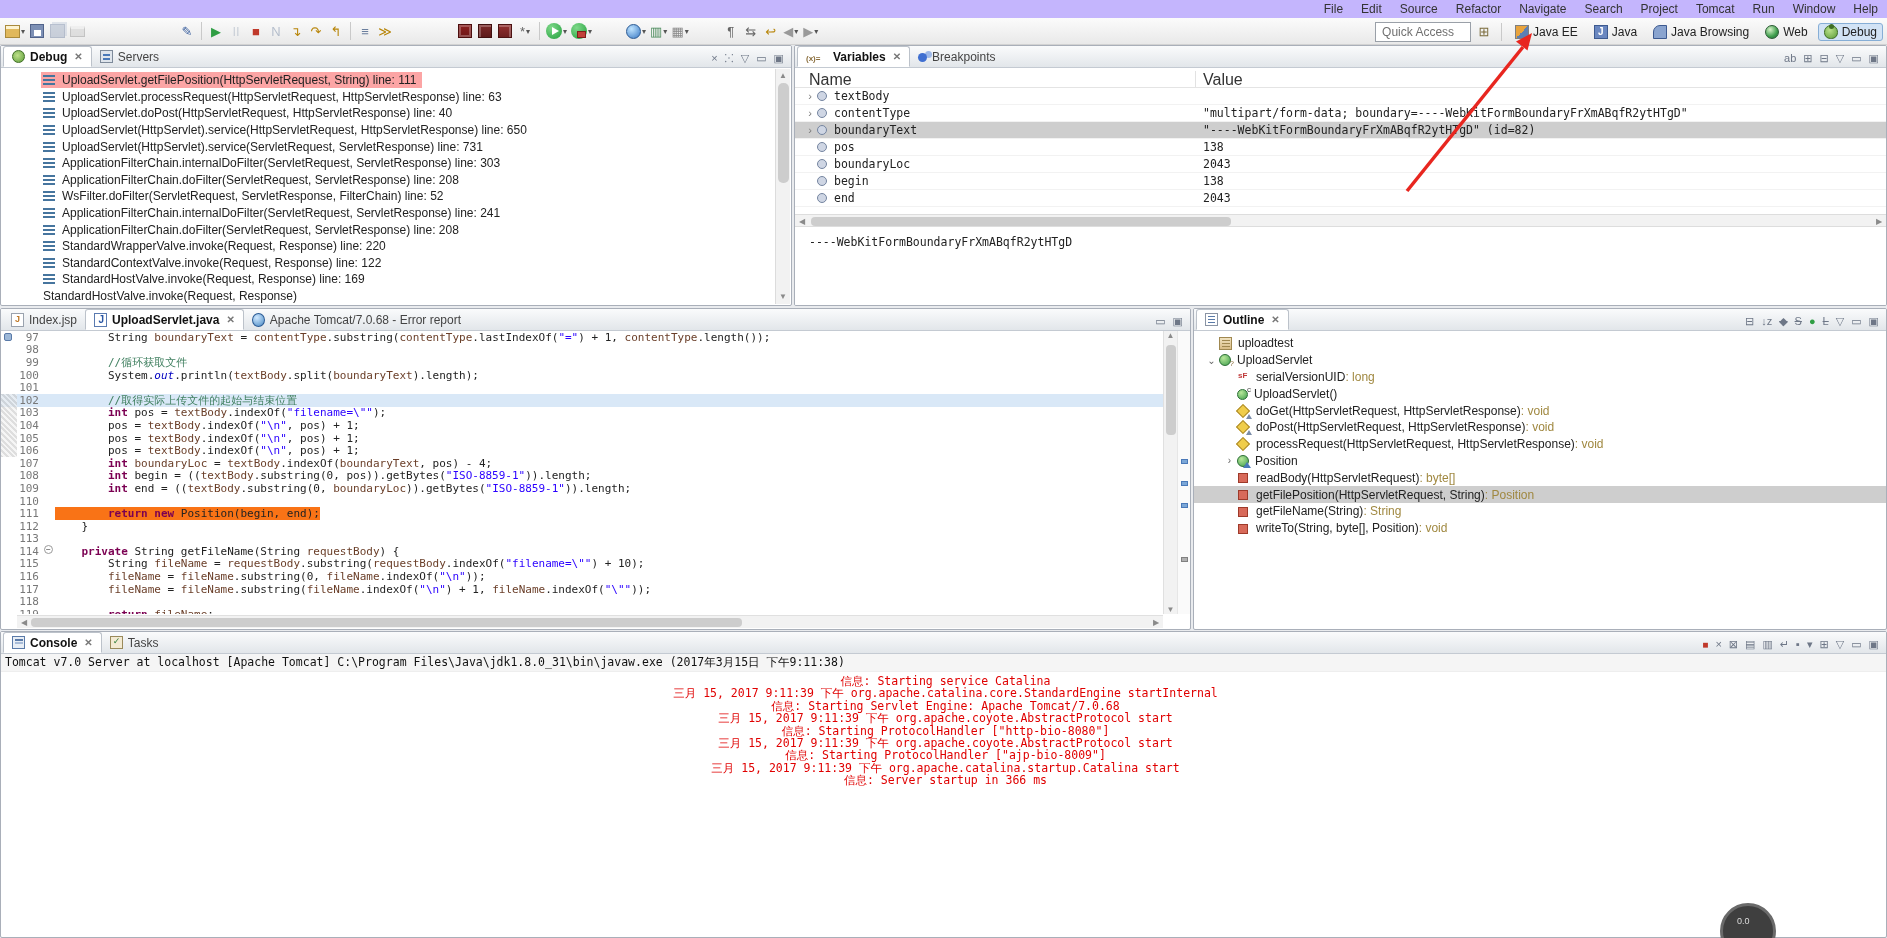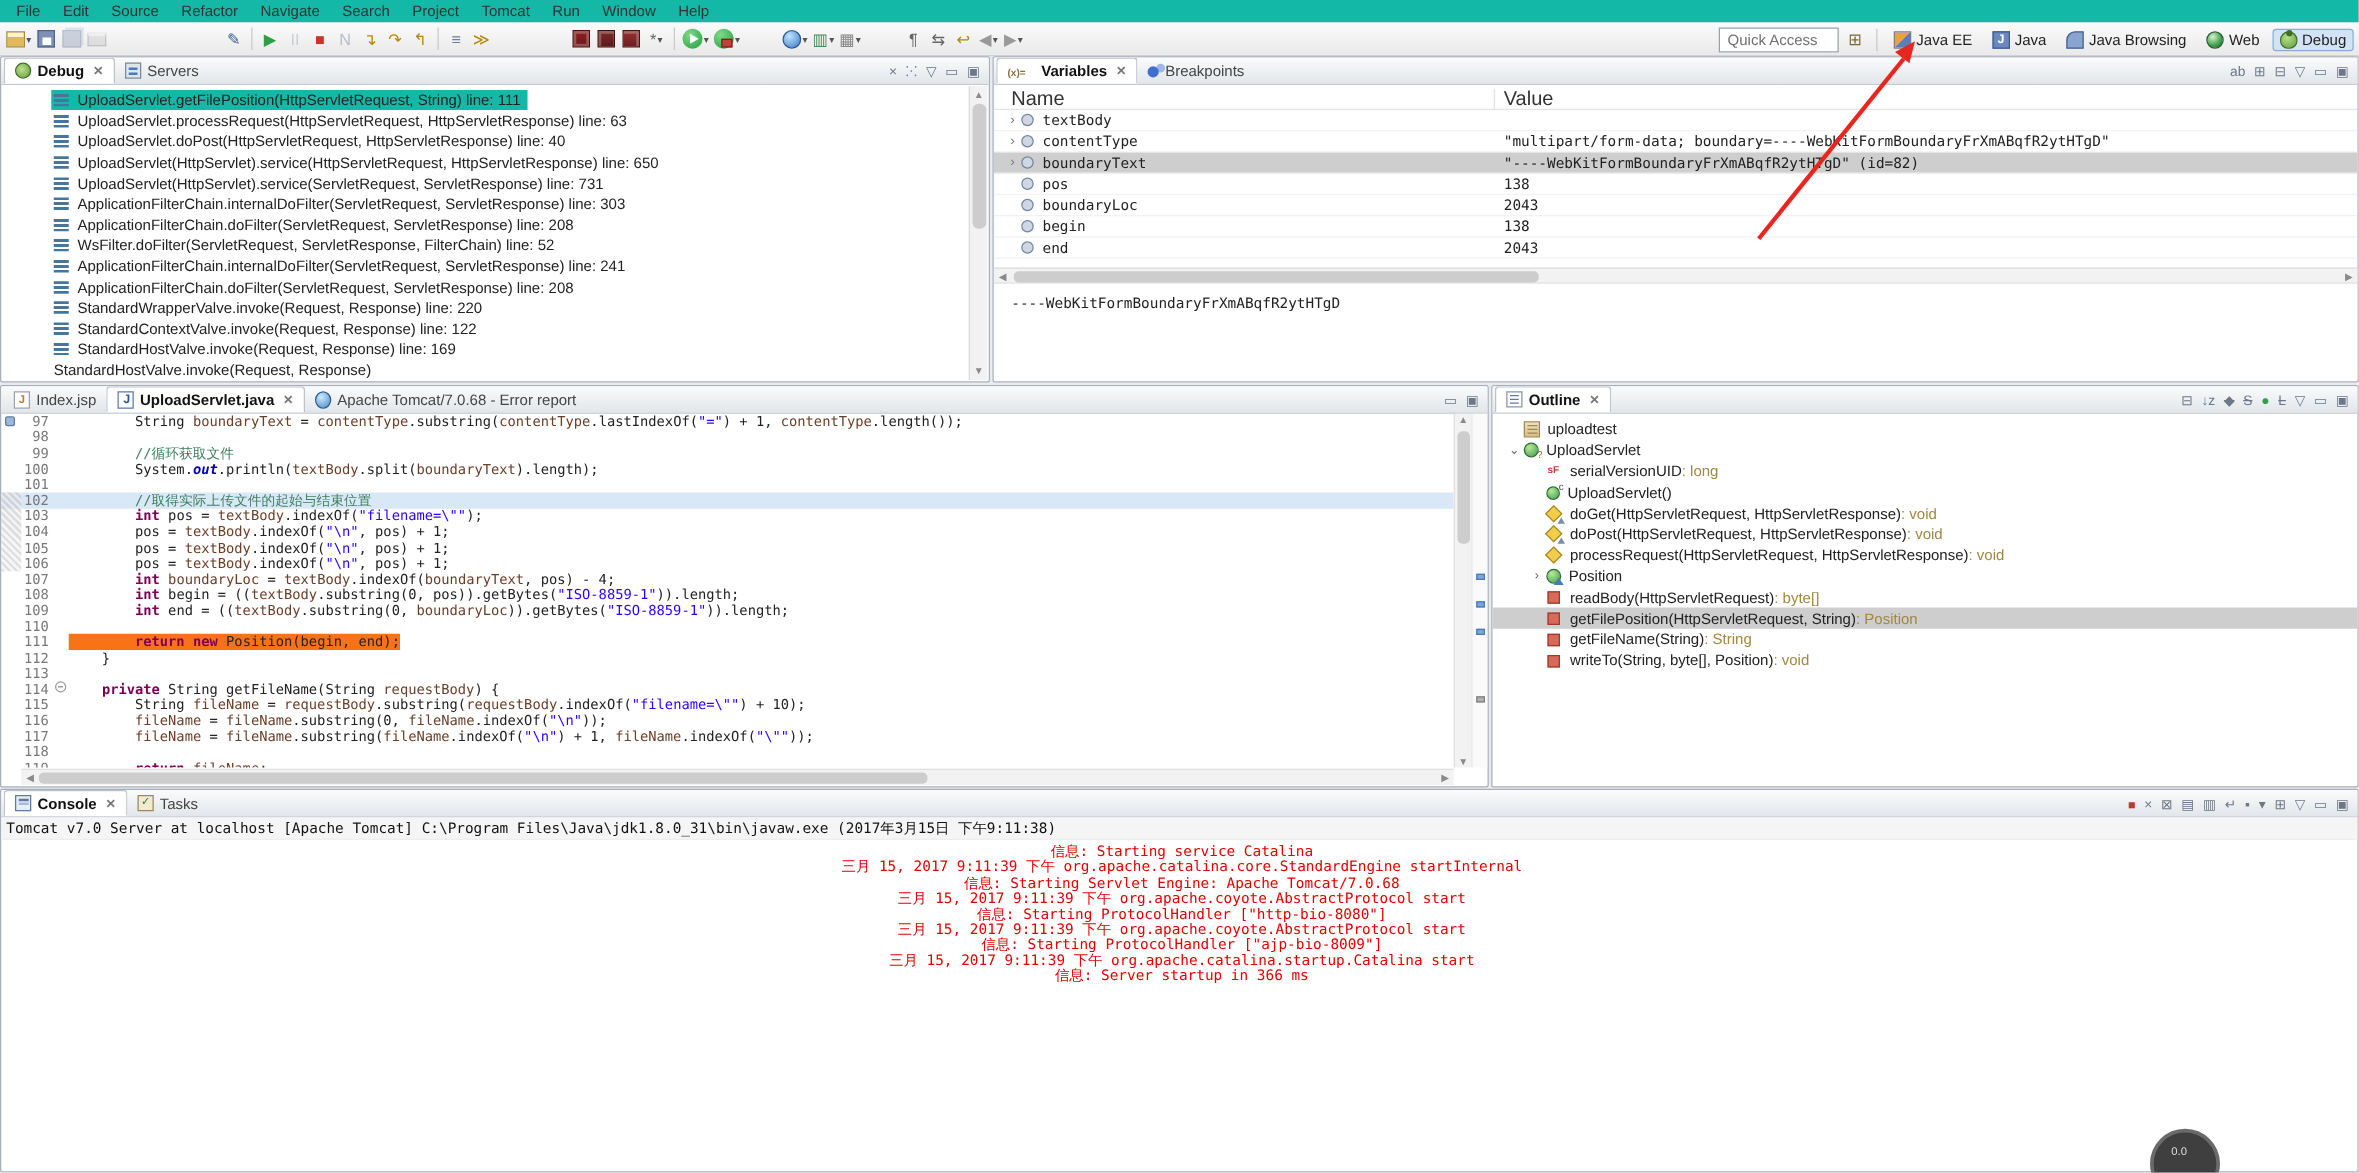--- a/index.html
+++ b/index.html
@@ -1,22 +1,22 @@
 <!DOCTYPE html>
 <html><head>
 <meta charset="utf-8">
 <style>
   * { box-sizing: border-box; margin: 0; padding: 0; }
   html,body { width:1887px; height:938px; overflow:hidden; background:#e9ebee;
     font-family:"Liberation Sans", sans-serif; font-size:12px; color:#222; position:relative; }
   .mono { font-family:"DejaVu Sans Mono","Liberation Mono",monospace; }
 
   
-  #menubar { position:absolute; top:0; left:0; width:100%; height:18px; background:#14b8a6;
-    display:flex; align-items:center; padding-left:4px; }
+  #menubar { position:absolute; top:0; left:0; width:100%; height:18px; background:#c4b5fd;
+    display:flex; align-items:center; padding-left:4px;justify-content:flex-end; }
   .menu-item { padding:1px 9px; color:#333; cursor:default; }
 
   
   #toolbar { position:absolute; top:18px; left:0; width:100%; height:27px;
     background:linear-gradient(#fbfbfb,#e9e9e9); border-bottom:1px solid #d2d2d2;
     display:flex; align-items:center; padding-left:3px; }
   .tbtn { height:22px; min-width:20px; display:flex; align-items:center; justify-content:center;
     border-radius:2px; padding:0 2px; position:relative; }
   .tbtn.dis { opacity:.45; }
   .ig { font-size:13px; line-height:1; }
@@ -79,21 +79,21 @@
   .ti-tasks { background:#f3ead2; border:1px solid #9a8a5a; }
   .ti-tasks:after { content:"✓"; position:absolute; left:2px; top:-1px; font-size:9px; color:#2f7e3a; }
   .ti-outline { background:#fff; border:1px solid #8a94a4; }
   .ti-outline:after { content:""; position:absolute; left:2px; top:2px; width:7px; height:1px; background:#5a7aa8; box-shadow:0 3px 0 #5a7aa8, 0 6px 0 #5a7aa8; }
 
   
   #debug-panel { left:0; top:45px; width:792px; height:261px; }
   #frames { padding-top:4px; overflow:hidden; height:238px; }
   .frame { height:16.6px; display:flex; align-items:center; padding-left:40px; white-space:nowrap; }
   .fwrap { display:flex; align-items:center; gap:7px; padding:0 6px 0 2px; height:16px; }
-  .fwrap.fsel { background:#14b8a6; }
+  .fwrap.fsel { background:#fca5a5; }
   .stack-ico { width:12px; height:10px; flex:none;
     background:repeating-linear-gradient(#46759e 0 2.4px, transparent 2.4px 4px); }
   .vscroll { position:absolute; right:1px; top:23px; bottom:1px; width:15px; background:#f2f2f2; border-left:1px solid #dcdcdc; }
   .vscroll .arr { position:absolute; left:0; width:100%; height:14px; color:#8a8a8a; font-size:8px; text-align:center; line-height:14px; }
   .vscroll .thumb { position:absolute; left:2px; width:11px; background:#cdcdcd; border-radius:5px; }
 
   
   #vars-panel { left:794px; top:45px; width:1093px; height:261px; }
   #var-header { height:20px; border-bottom:1px solid #e4e4e4; position:relative; font-size:16px; color:#333; }
   #var-header span { position:absolute; top:3px; }
@@ -129,21 +129,21 @@
   .annico { position:absolute; left:3px; top:2px; width:8px; height:8px; background:#9db8d8; border:1px solid #5a7aa8; border-radius:2px; }
   .lnum { width:26px; flex:none; text-align:right; color:#787878; padding-right:4px; }
   .fold { width:12px; flex:none; color:#8a8a8a; position:relative; }
   .foldico { position:absolute; left:1px; top:-6px; width:9px; height:9px; border:1px solid #9a9a9a; border-radius:50%;
     background:#fff; font-size:8px; line-height:7px; text-align:center; color:#555; }
   .ctext.cur { background:#f97316; }
   .k { color:#7b0052; font-weight:bold; }
   .s { color:#2a00ff; }
   .c { color:#3f7f5f; }
   .v { color:#6a3e28; }
-  .f { color:#0000c0; font-style:italic;font-weight:bold; }
+  .f { color:#0000c0; font-style:italic; }
   #ruler-hatch { position:absolute; left:0; width:16px; opacity:.6;
     background:repeating-linear-gradient(45deg,#c8c8c8 0 2px,#efefef 2px 4px); }
   #escroll-v { position:absolute; right:13px; top:22px; bottom:15px; width:14px; background:#f2f2f2; border-left:1px solid #e0e0e0; }
   #escroll-v .thumb { position:absolute; left:2px; top:14px; width:10px; height:90px; background:#cdcdcd; border-radius:4px; }
   #overview-ruler { position:absolute; right:0; top:22px; bottom:15px; width:13px; background:#fafafa; border-left:1px solid #e6e6e6; }
   .ovm { position:absolute; left:3px; width:7px; height:5px; background:#7ba7d7; border:1px solid #4a79b8; }
   #escroll-h { position:absolute; left:16px; right:27px; bottom:1px; height:13px; background:#f2f2f2; border-top:1px solid #e0e0e0; }
   #escroll-h .thumb { left:14px; width:62%; }
 
   

